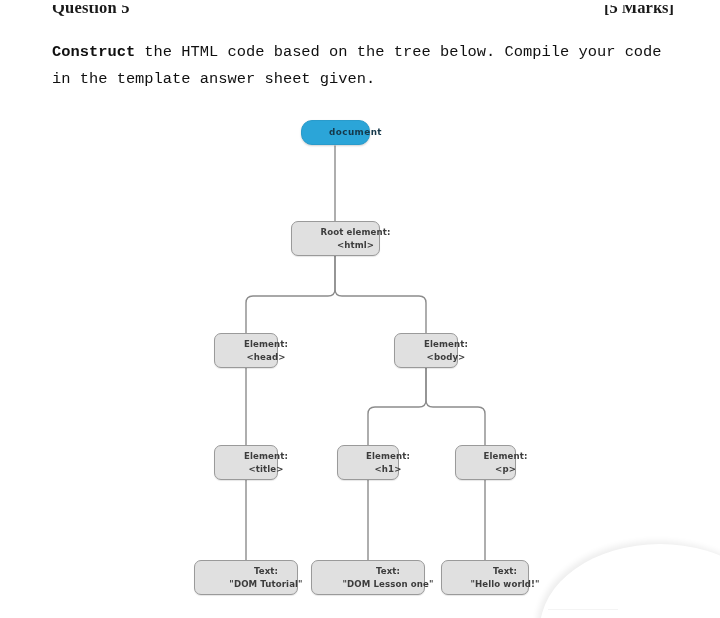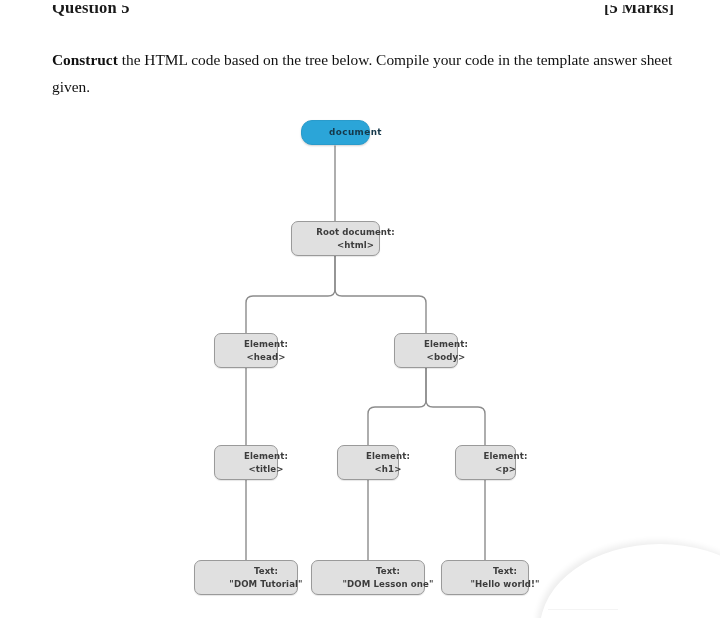--- a/index.html
+++ b/index.html
@@ -42,23 +42,23 @@
     font-family: "Liberation Serif", serif;
     font-size: 16.5px;
     font-weight: bold;
     white-space: nowrap;
   }
 
   
   .instruction {
     position: absolute;
     left: 52px;
-    top: 31px;
+    top: 24px;
     width: 628px;
-    font-family: Liberation Serif, serif;
+    font-family: Liberation Mono, monospace;
     font-size: 15.4px;
     line-height: 27px;
     color: #101010;
   }
   .instruction b { font-weight: bold; }
 
   
   .diagram {
     position: absolute;
     left: 0;
@@ -158,21 +158,21 @@
       <path d="M368,480 L368,560"></path>
       <path d="M485,480 L485,560"></path>
     </g>
   </svg>
 
   <div class="node root-doc" style="left:301px; top:120px; width:69px; height:25px;">
     <span class="l1">document</span>
   </div>
 
   <div class="node" style="left:291px; top:221px; width:89px; height:35px;">
-    <span class="l1">Root document:</span>
+    <span class="l1">Root element:</span>
     <span class="l2">&lt;html&gt;</span>
   </div>
 
   <div class="node" style="left:214px; top:333px; width:64px; height:35px;">
     <span class="l1">Element:</span>
     <span class="l2">&lt;head&gt;</span>
   </div>
 
   <div class="node" style="left:394px; top:333px; width:64px; height:35px;">
     <span class="l1">Element:</span>

